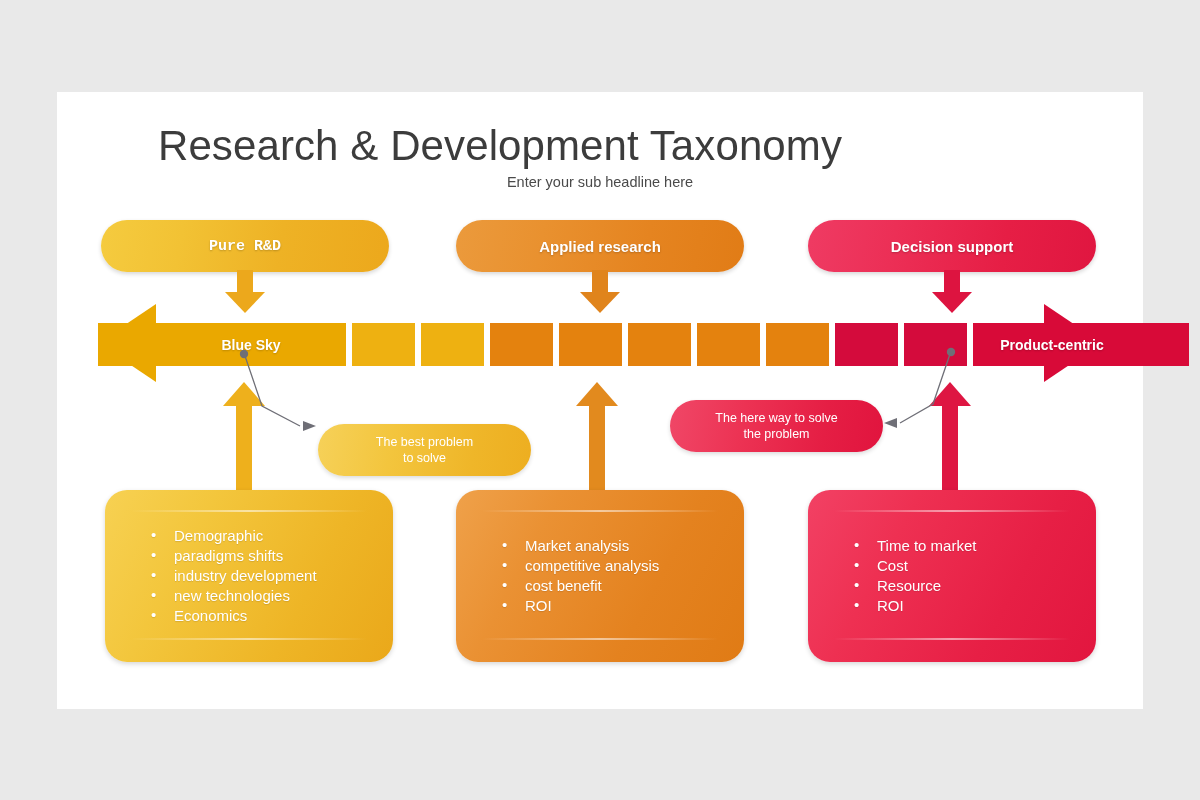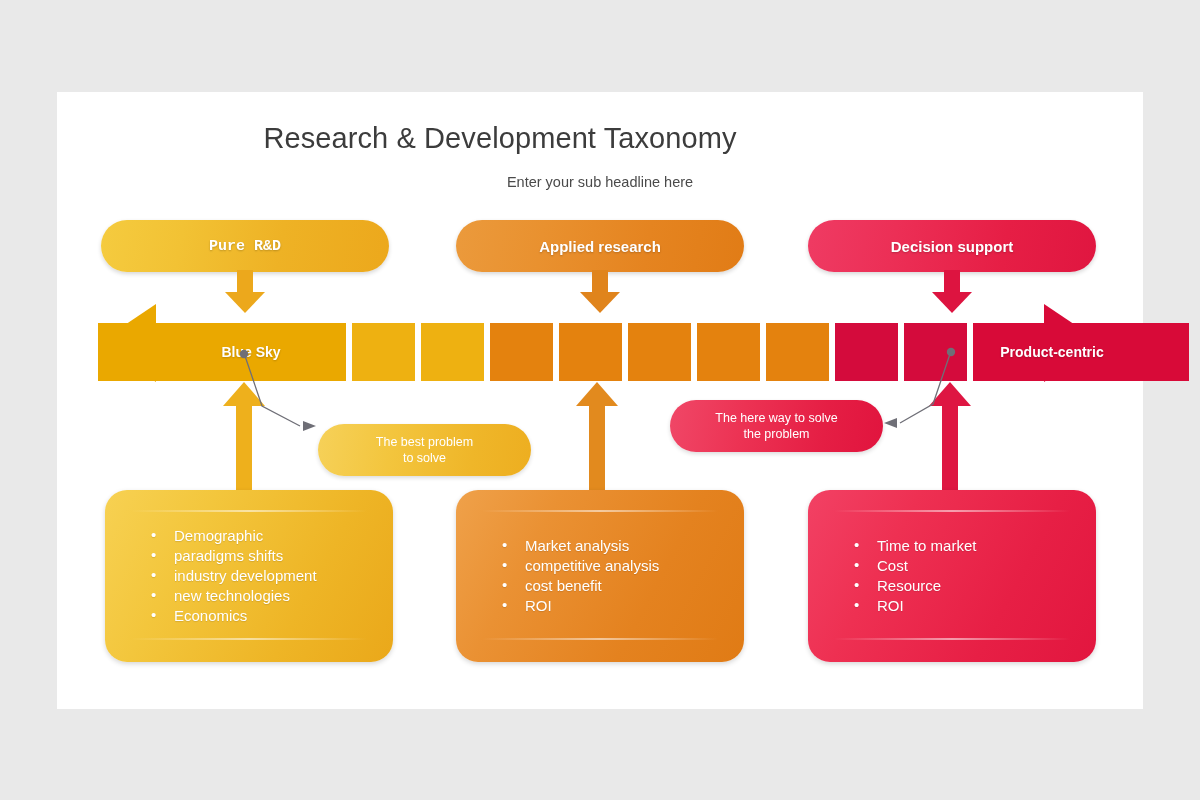--- a/index.html
+++ b/index.html
@@ -20,21 +20,21 @@
     height: 617px;
     background: #ffffff;
   }
 
   
   .title {
     position: absolute;
     left: 0; top: 30px;
     width: 886px;
     text-align: center;
-    font-size: 29px;
+    font-size: 42px;
     font-weight: 400;
     color: #3c3c3c;
     letter-spacing: 0.1px;
   }
   .subtitle {
     position: absolute;
     left: 0; top: 82px;
     width: 1086px;
     text-align: center;
     font-size: 14.5px;
@@ -116,21 +116,21 @@
   .bar-tail.right {
     right: 0;
     border-left-width: 58px;
     border-left-style: solid;
     border-left-color: #d80a38;
     top: 0;
   }
   .seg {
     position: absolute;
     top: 19px;
-    height: 58px;
+    height: 43px;
   }
   .seg .lbl {
     position: absolute;
     left: 0; right: 0;
     top: 50%;
     transform: translateY(-50%);
     text-align: center;
     color: #ffffff;
     font-size: 14px;
     font-weight: bold;

